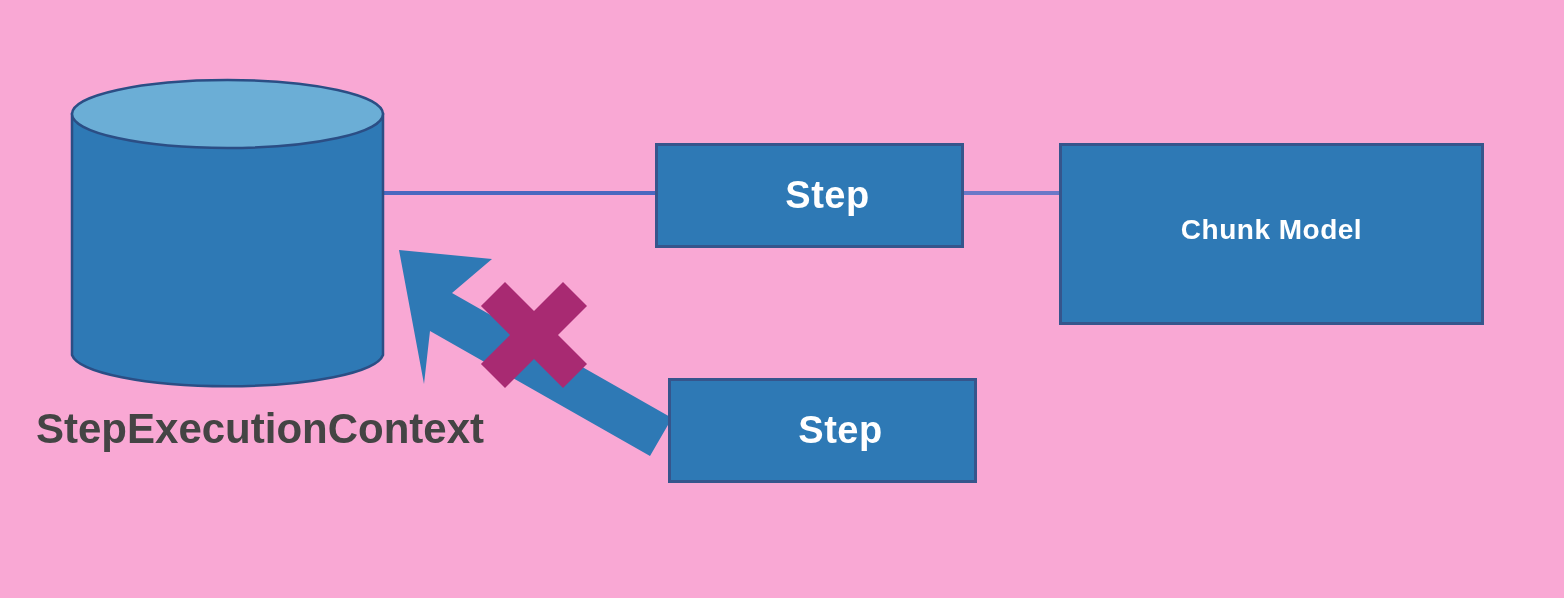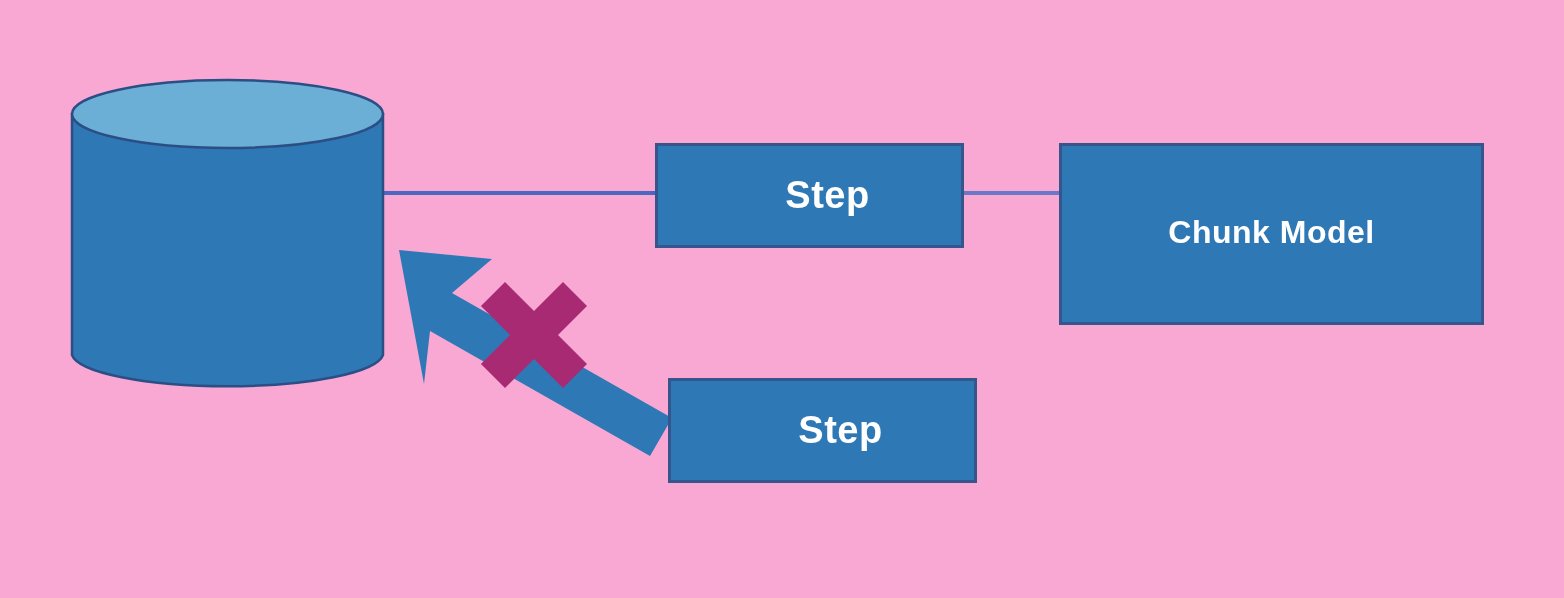--- a/index.html
+++ b/index.html
@@ -63,21 +63,21 @@
   }
   #chunk-model {
     left: 1059px;
     top: 143px;
     width: 425px;
     height: 182px;
     align-items: flex-start;
     justify-content: center;
   }
   #chunk-model .node-label {
-    font-size: 32px;
+    font-size: 28px;
     margin-top: 68px;
   }
   #context-label {
     position: absolute;
     left: 36px;
     top: 405px;
     font-size: 42px;
     font-weight: bold;
     color: #444444;
     font-family: "Liberation Sans", sans-serif;
@@ -123,14 +123,15 @@
   </div>
 
   <div class="node-box" id="chunk-model">
     <span class="node-label">Chunk Model</span>
   </div>
 
   <div class="node-box" id="step-bottom">
     <span class="node-label">Step</span>
   </div>
 
+  <div id="context-label">StepExecutionContext</div>
 
 </div>
 
 </body></html>

